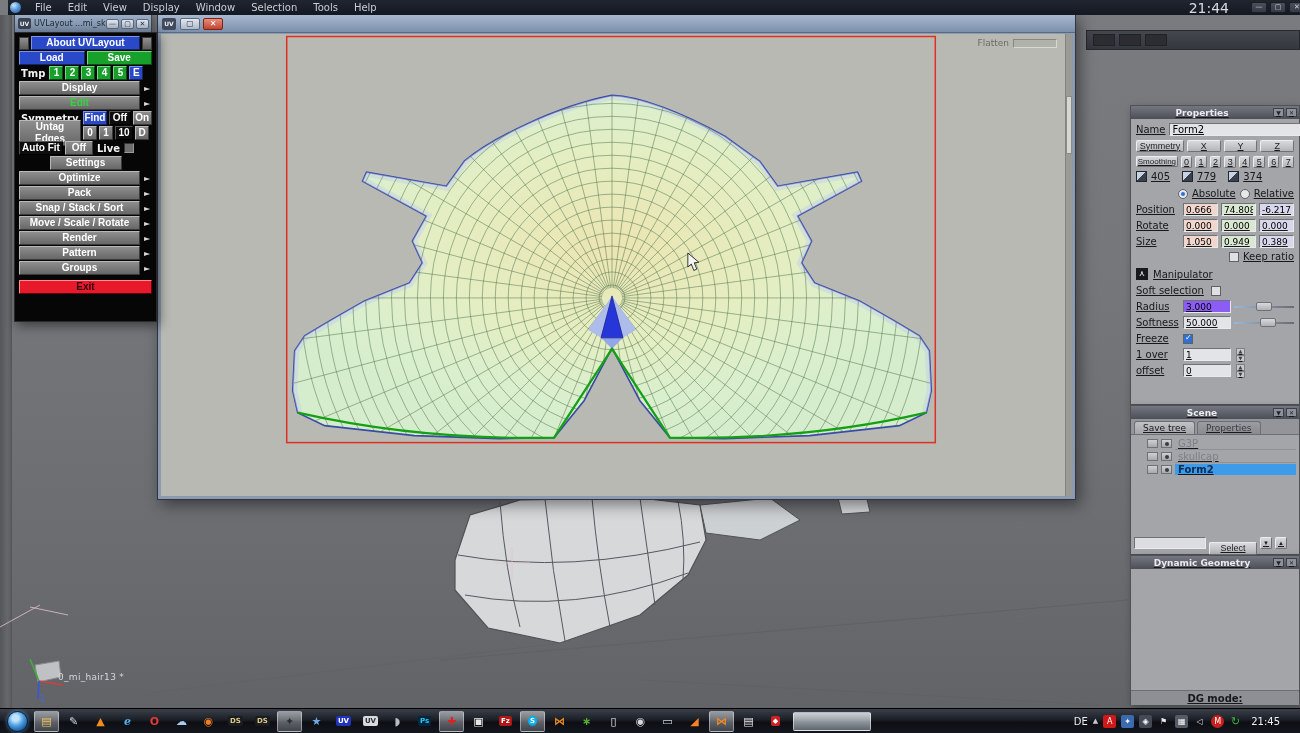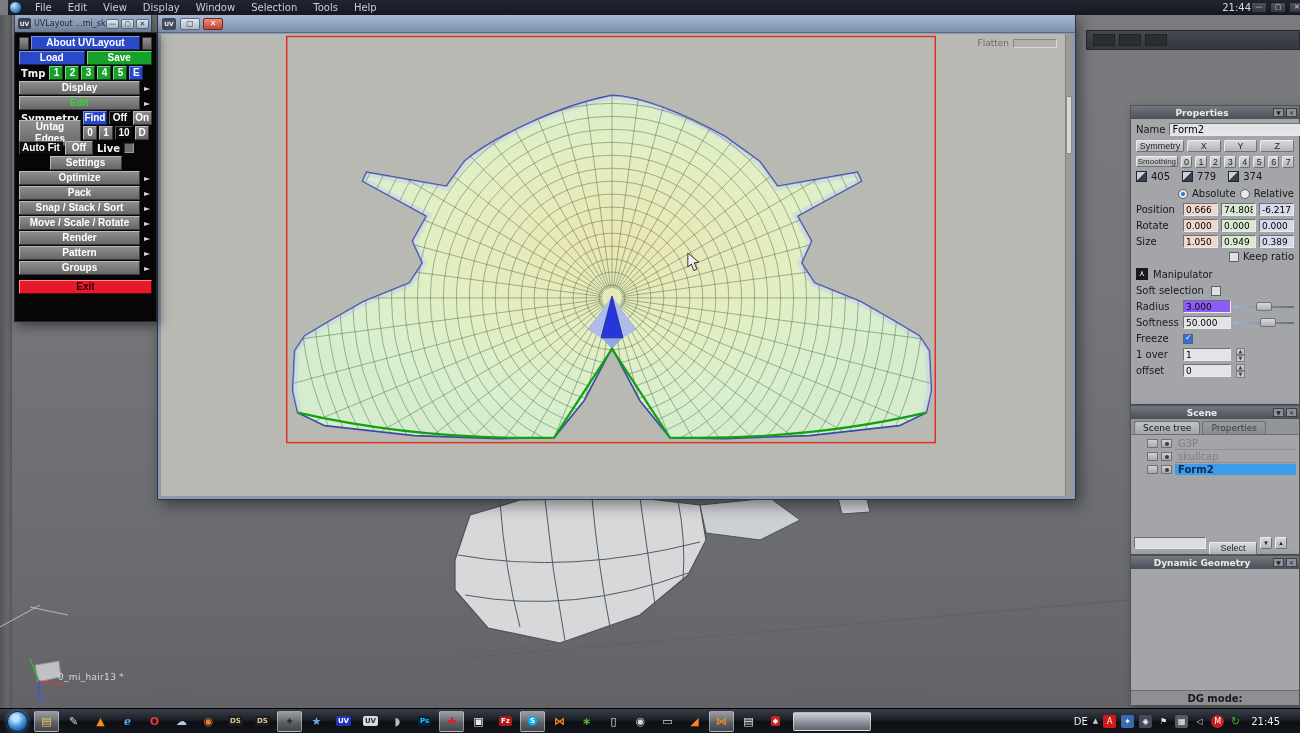--- a/index.html
+++ b/index.html
@@ -9,21 +9,21 @@
     background:linear-gradient(180deg,#797b7e 0%,#747679 40%,#6a6c70 75%,#606266 100%); overflow:hidden; }
 
   
   .menubar { position:absolute; left:8px; top:0; width:1300px; height:15px;
     background:linear-gradient(180deg,#20252f,#141822); display:flex; align-items:center;
     color:#c9cdd5; font-size:10px; z-index:40; }
   .menu-logo { width:11px; height:11px; border-radius:50%; margin:0 6px 0 2px;
     background:radial-gradient(circle at 35% 30%,#cfe6ff,#5b9bd8 45%,#1d4f8c); }
   .menubar .mitem { padding:0 8px; cursor:default; }
   .menubar .spacer { flex:1; }
-  .menubar .clock { margin-right:0; font-size:10px; color:#d7dae0; }
+  .menubar .clock { margin-right:22px; font-size:14px; color:#d7dae0; }
   .winbtn { width:16px; height:11px; margin-right:3px; background:linear-gradient(180deg,#4a4f5a,#343a46);
     border:1px solid #1a1e26; color:#cfd3da; font-size:7px; line-height:9px; text-align:center; border-radius:2px; }
 
   
   .leftstrip { position:absolute; left:0; top:15px; width:12px; height:693px;
     background:linear-gradient(90deg,#54565a,#66686c 70%,#5a5c60); border-right:1px solid #55575b; }
 
   
   .vp-svg { position:absolute; left:0; top:15px; width:1300px; height:693px; z-index:1; }
   .object-label { position:absolute; left:58px; top:672px; color:#d4d7db; font-size:9px; z-index:2; letter-spacing:.3px; }
@@ -76,21 +76,21 @@
   .uvcanvas { position:absolute; left:3px; top:19px; right:10px; bottom:3px; background:#b9b9b4; overflow:hidden; }
   .uvscroll { position:absolute; right:3px; top:19px; width:7px; bottom:3px; background:#9a9a96; border-left:1px solid #83837f; }
   .uvscroll .thumb { position:absolute; top:62px; left:0; width:6px; height:58px; background:#d6d6d2; border:1px solid #8b8b87; }
   .flatten { position:absolute; right:8px; top:4px; display:flex; align-items:center; gap:4px; z-index:5; }
   .flatten .ftxt { font-size:9px; color:#6c6c66; }
   .flatten .fbox { width:44px; height:9px; background:#b2b2ad; border:1px solid; border-color:#87877f #d8d8d4 #d8d8d4 #87877f; }
   .meshsvg { position:absolute; left:0; top:0; width:100%; height:100%; }
 
   
   .panel { position:absolute; left:1130px; width:170px; background:#a4a5a9; border:1px solid #4e5156; z-index:15;
-    box-shadow:2px 3px 8px rgba(0,0,0,.3); font-size:10px; color:#16181c; }
+    box-shadow:2px 3px 8px rgba(0,0,0,.3); font-size:10px; color:#16181c;text-decoration:underline; }
   .phead { height:13px; background:linear-gradient(180deg,#74777f,#4c4f57); display:flex; align-items:center;
     color:#e9ebf0; font-size:9px; font-weight:bold; }
   .phead .htext { flex:1; text-align:center; }
   .phead .hb { width:11px; height:9px; margin-right:2px; background:#8e9199; border:1px solid #3e4147; font-size:6px;
     line-height:7px; text-align:center; color:#24262b; }
   .props { top:105px; height:300px; }
   .pbody { padding:4px 5px; }
   .prow { display:flex; align-items:center; gap:3px; margin-bottom:3px; height:13px; }
   .plabel { width:44px; font-size:10px; }
   .pbtn { background:linear-gradient(180deg,#d8d9dc,#b4b5b9); border:1px solid; border-color:#eceded #6f7175 #6f7175 #eceded;
@@ -573,21 +573,21 @@
     </div>
   </div>
 
   <div class="panel scene">
     <div class="phead">
       <span class="htext">Scene</span>
       <span class="hb">▼</span>
       <span class="hb">✕</span>
     </div>
     <div class="tabs">
-      <span class="tab">Scene tree</span>
+      <span class="tab">Save tree</span>
       <span class="tab inactive">Properties</span>
     </div>
     <div class="slist">
       <div class="srow dim">
         <span class="mini-ic"></span>
         <span class="mini-ic eye"></span>
         <span class="sname">G3P</span>
       </div>
       <div class="srow dim">
         <span class="mini-ic"></span>

